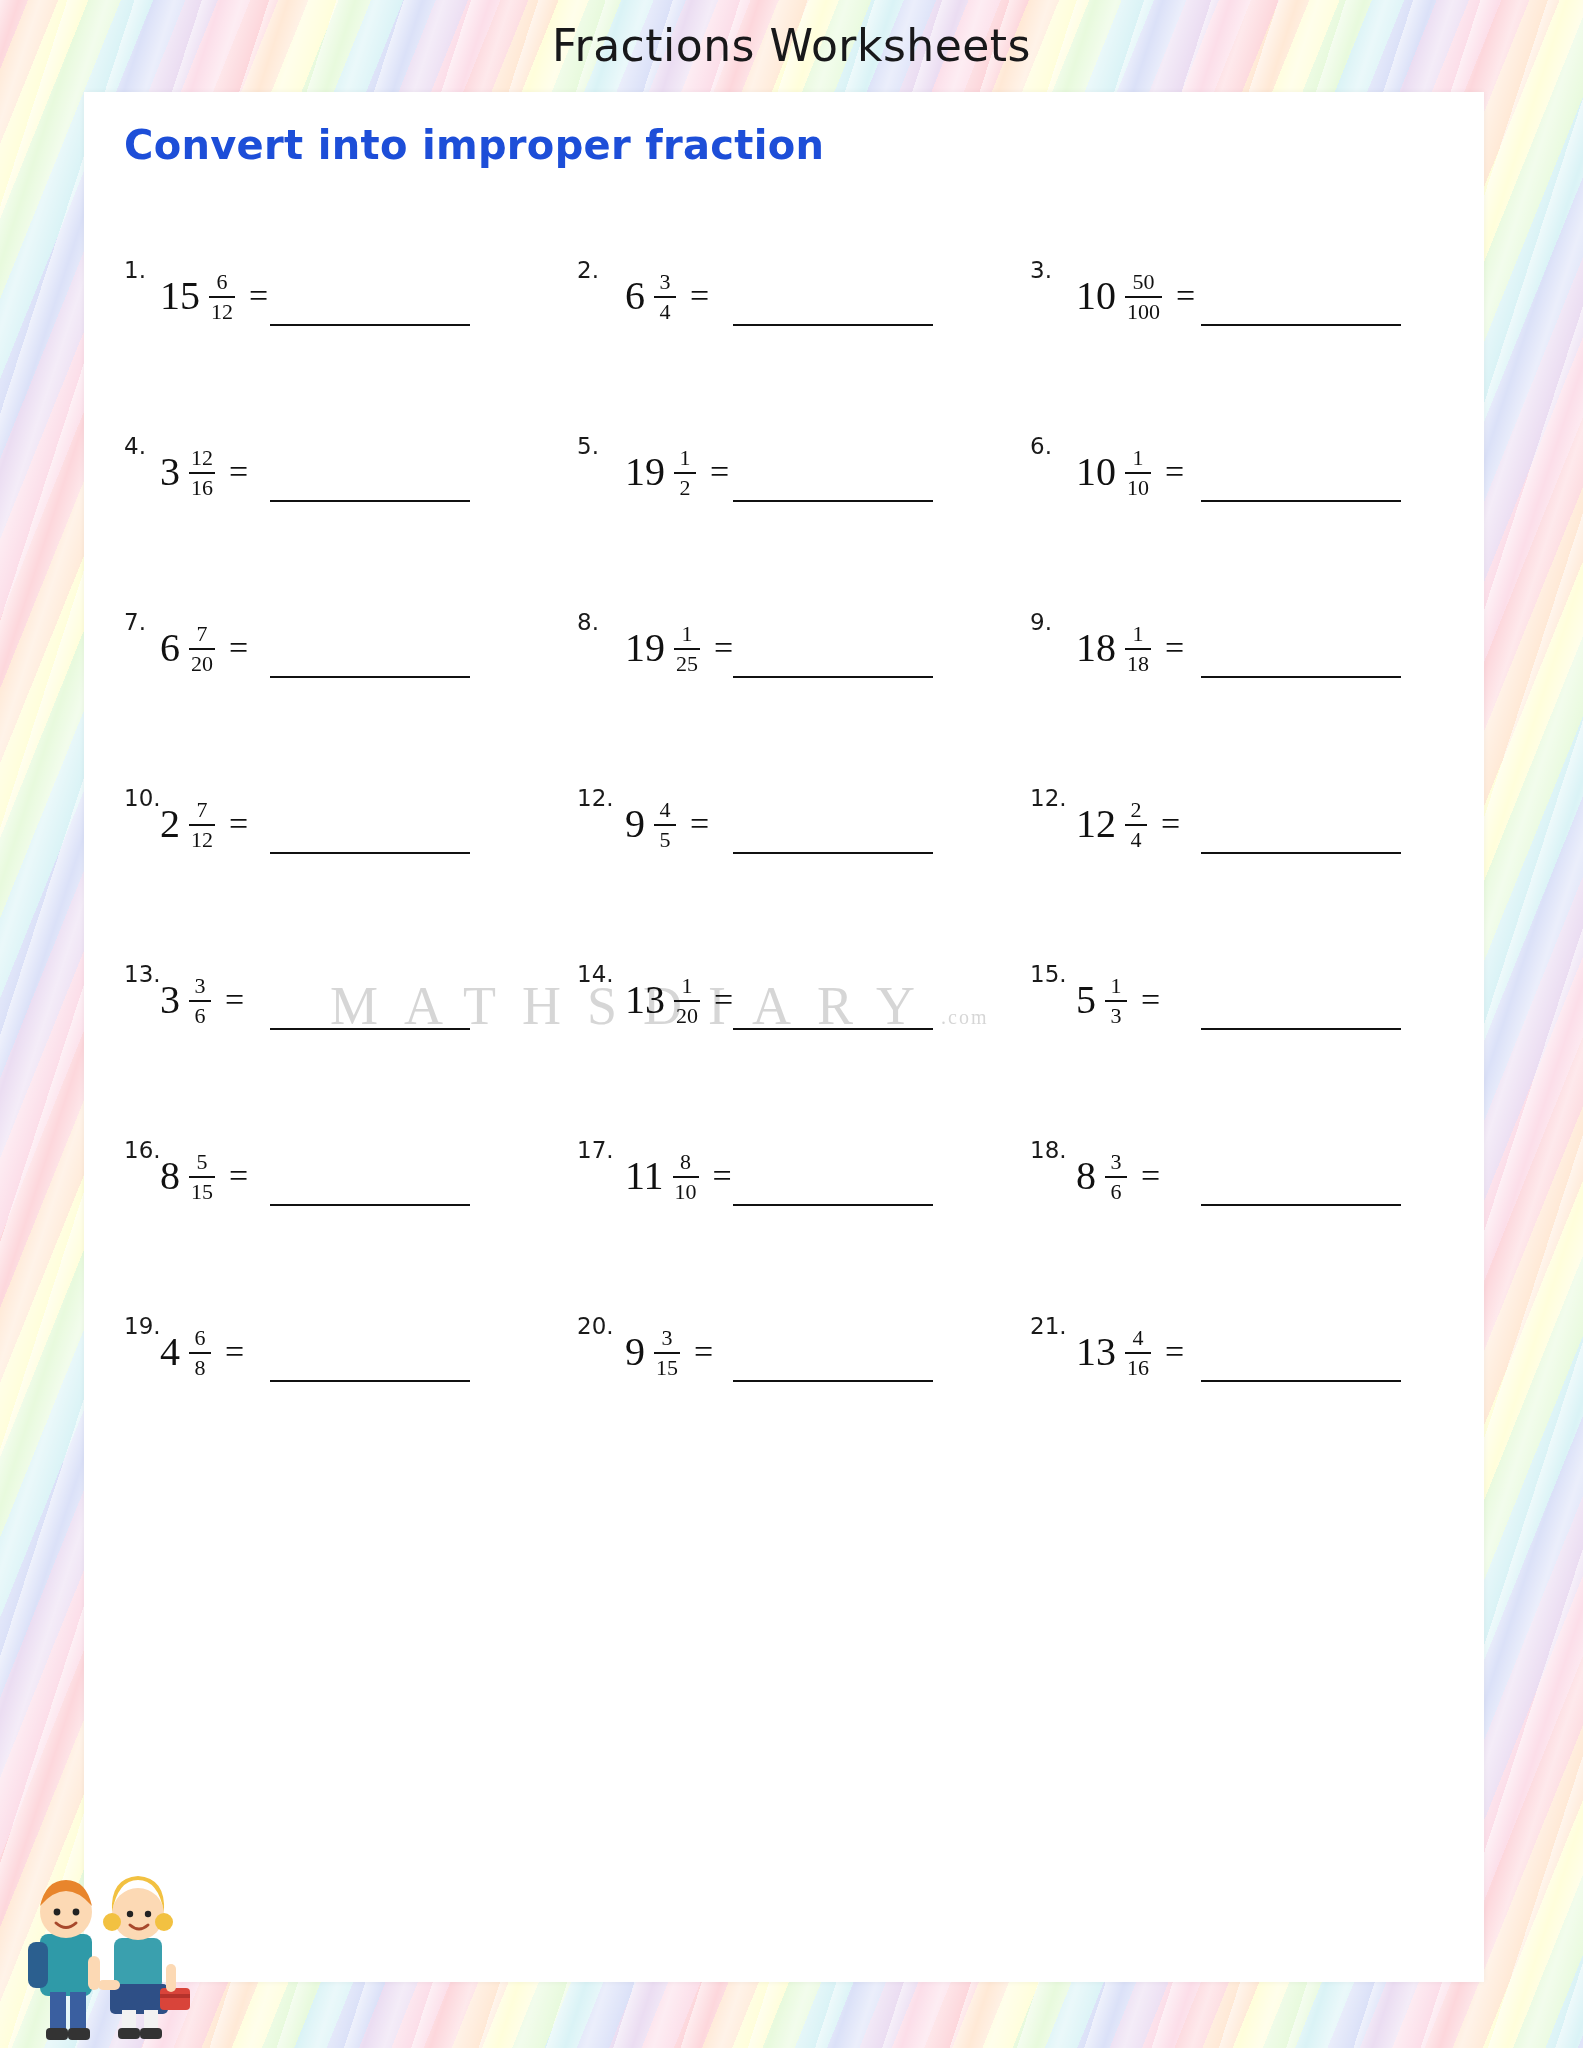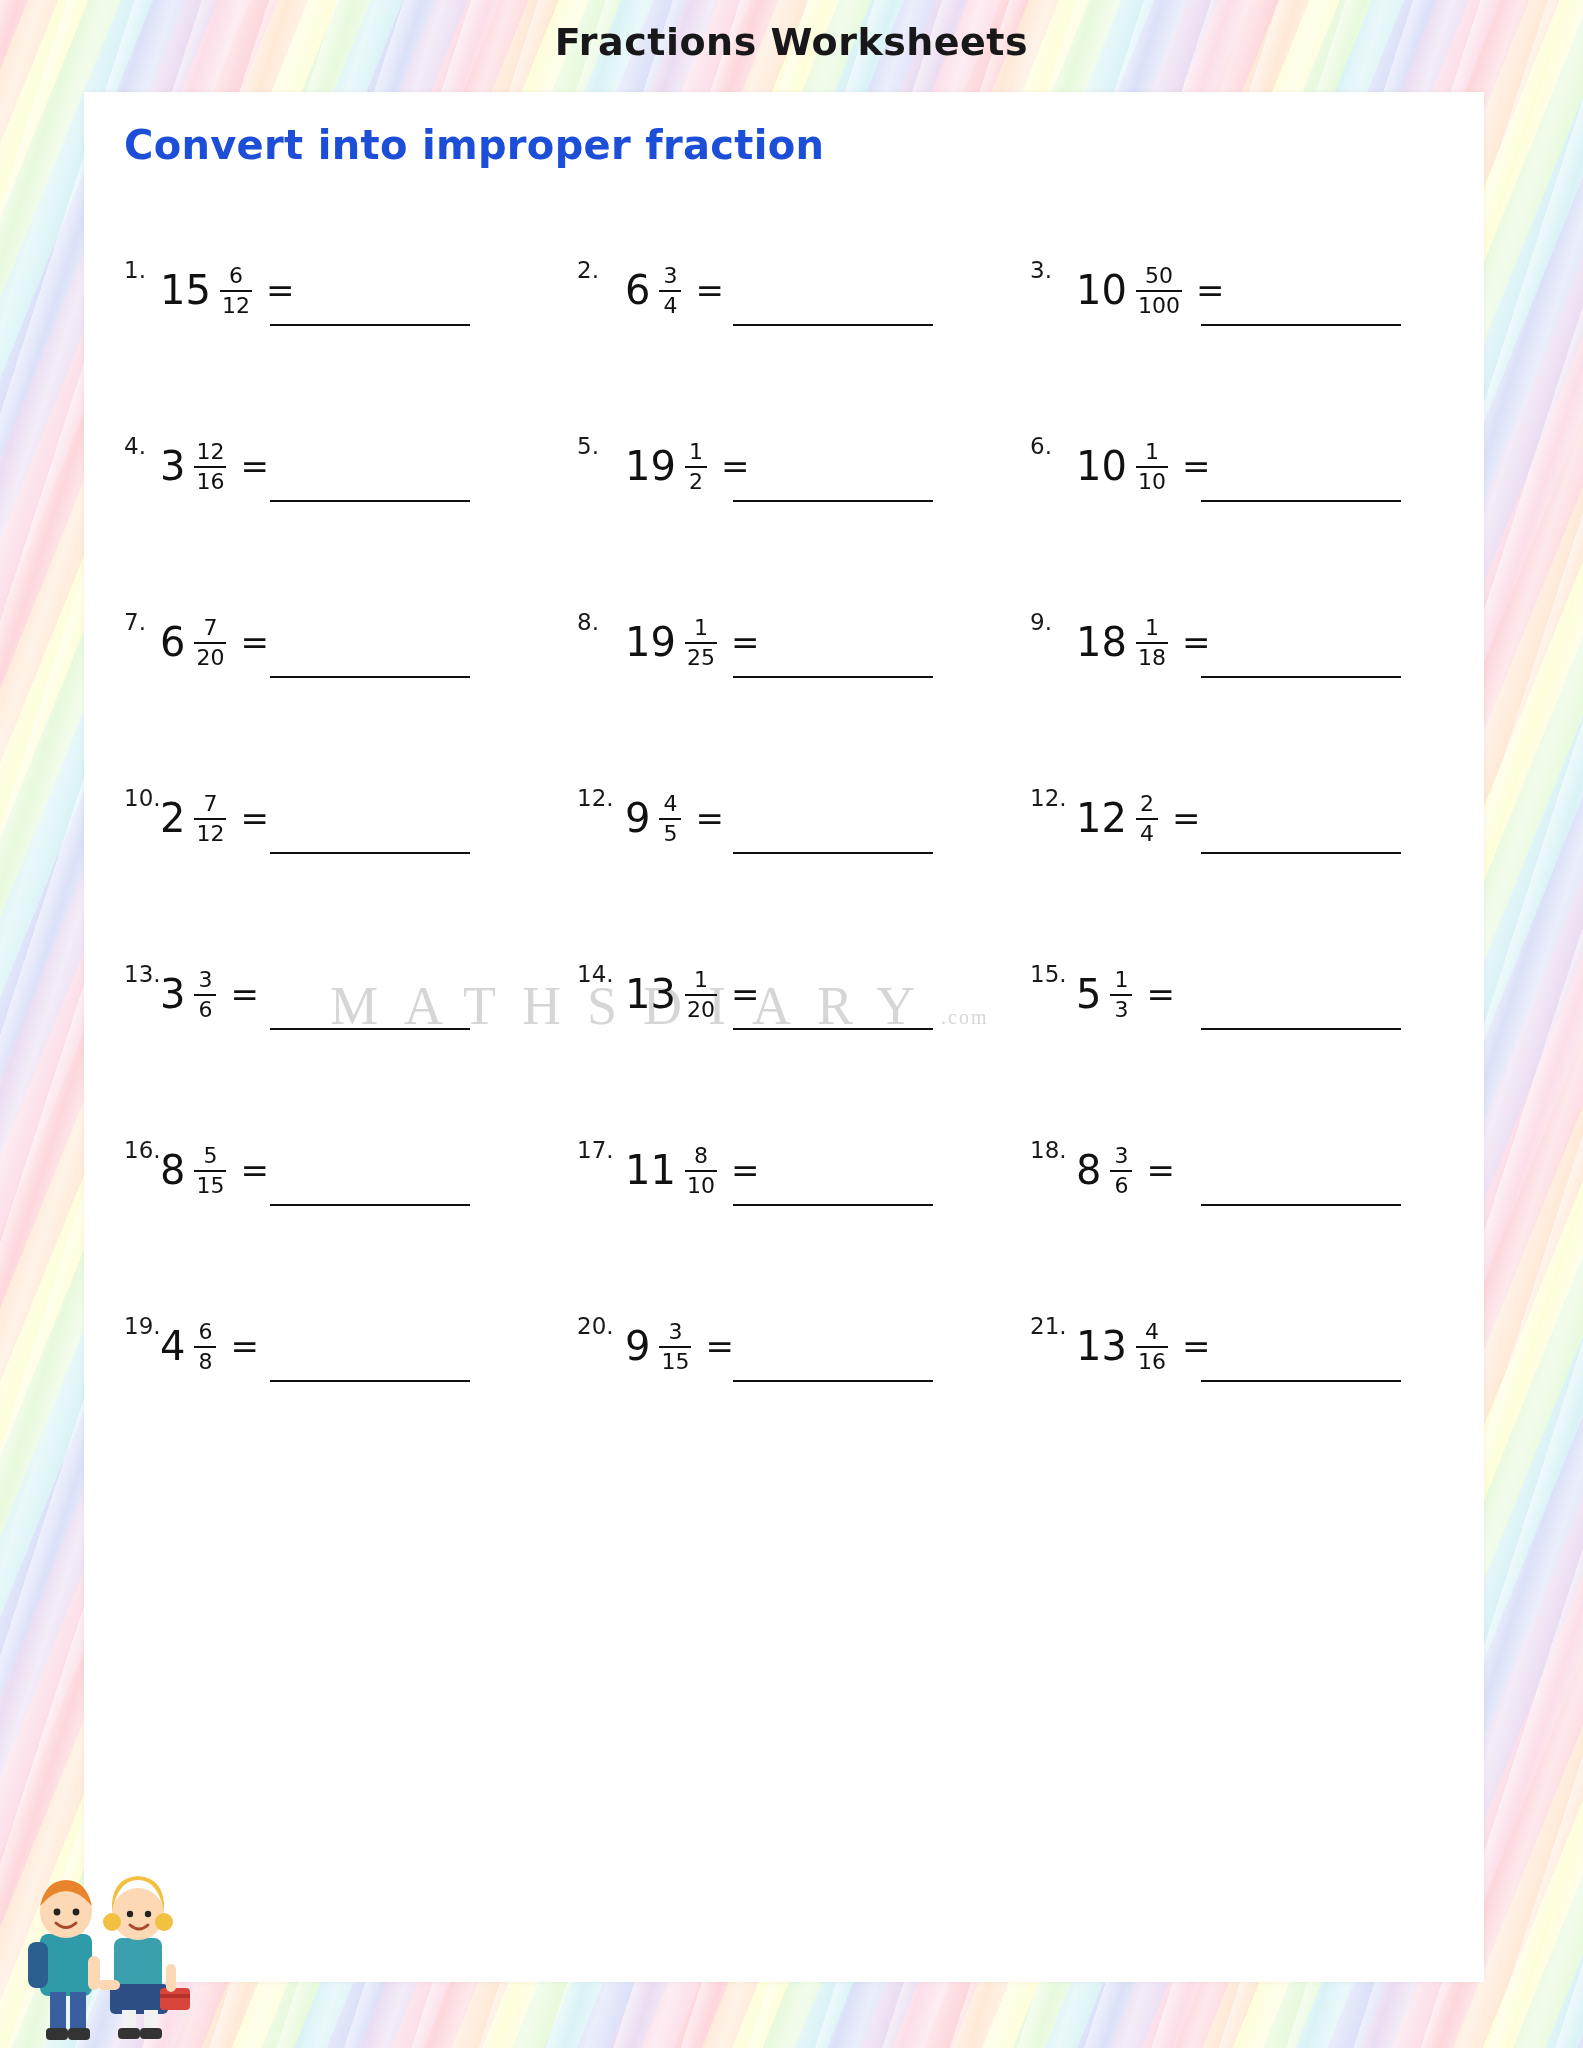--- a/index.html
+++ b/index.html
@@ -55,22 +55,22 @@
     box-shadow: 0 0 6px rgba(0,0,0,0.05);
   }
 
   #title {
     position: absolute;
     top: 20px;
     left: 0;
     width: 1583px;
     text-align: center;
     font-family: "DejaVu Sans", sans-serif;
-    font-size: 38px;
-    font-weight: bold;
+    font-size: 44px;
+    font-weight: normal;
     color: #18181a;
     letter-spacing: 0.5px;
   }
 
   #subtitle {
     position: absolute;
     left: 124px;
     top: 122px;
     font-size: 40px;
     font-weight: bold;
@@ -96,24 +96,25 @@
   .qnum {
     position: absolute;
     left: 14px;
     top: 2px;
     font-size: 23px;
     color: #1a1a1a;
   }
   .expr {
     position: absolute;
     left: 50px;
-    top: 6px;
+    top: 12px;
     display: flex;
     align-items: center;
     height: 58px;
+    font-family: Liberation Serif, serif;
   }
   .whole {
     font-size: 40px;
     color: #111;
     line-height: 1;
   }
   .frac {
     display: inline-flex;
     flex-direction: column;
     align-items: center;

